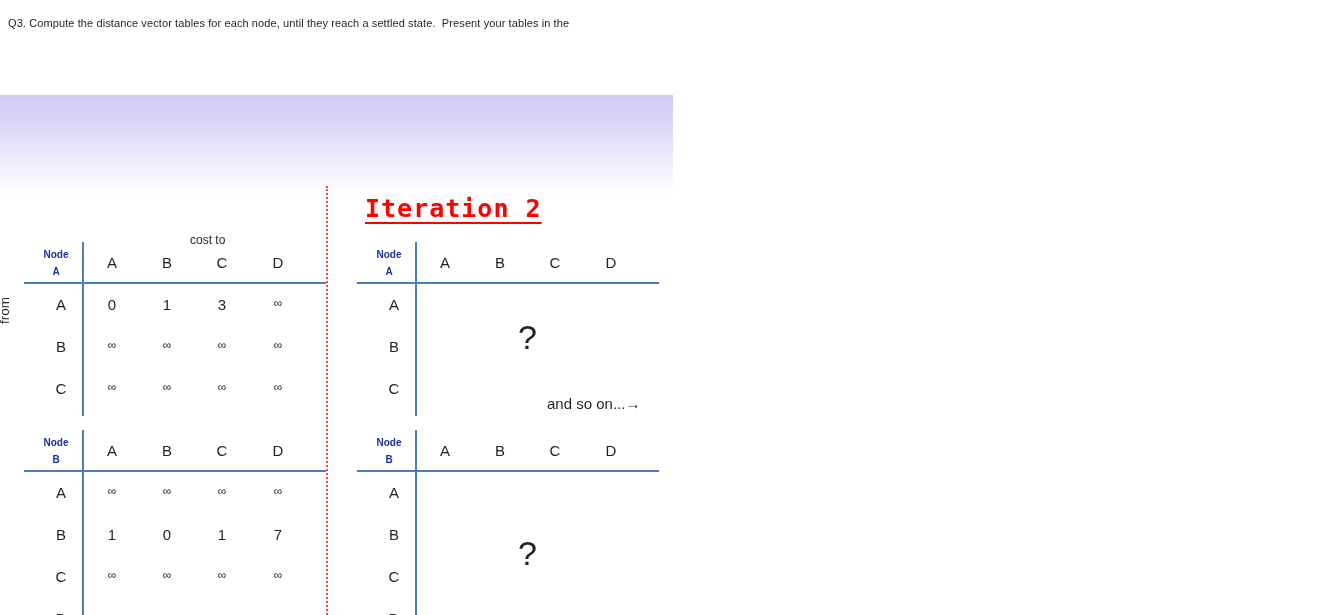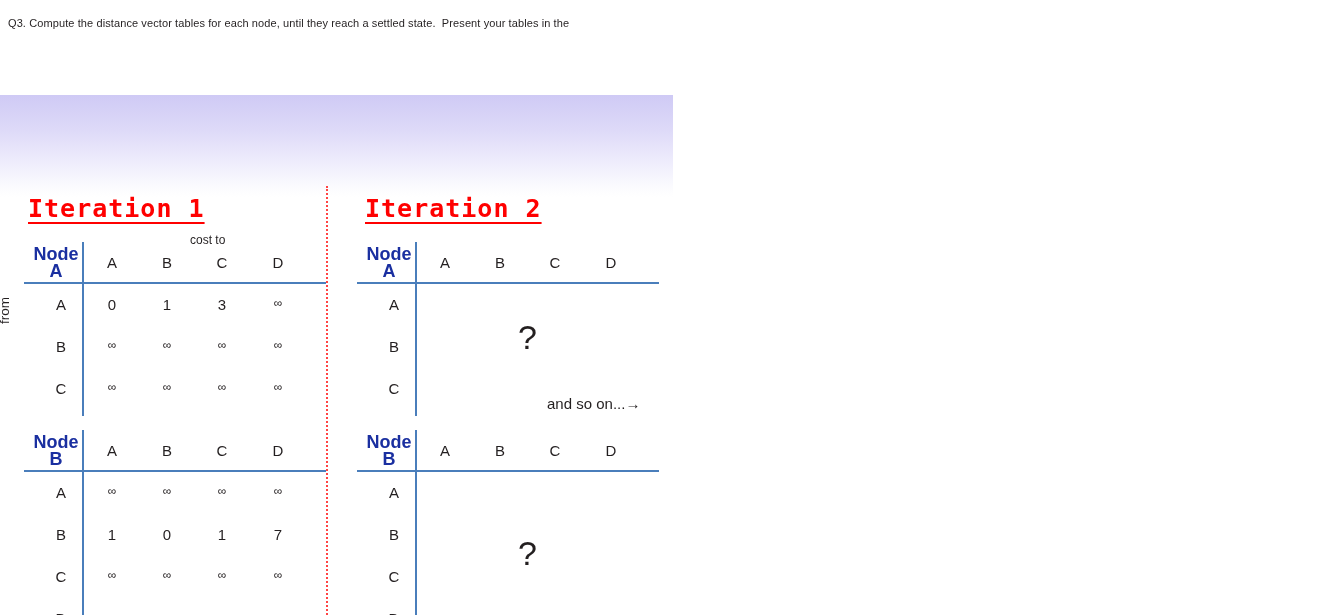--- a/index.html
+++ b/index.html
@@ -88,21 +88,21 @@
     color: #231f20;
     white-space: nowrap;
   }
 
   .dv-table .node-label {
     position: absolute;
     left: 8px;
     top: 8px;
     width: 52px;
     text-align: center;
-    font-size: 18px;
+    font-size: 10px;
     font-weight: 700;
     color: #1a2fa0;
     line-height: 17px;
   }
   .dv-table .node-label .nl-line { display: block; }
 
   
   .dv-table .v-divider {
     position: absolute;
     left: 60px;
@@ -198,21 +198,20 @@
 
 <div id="question-block">
   <span class="q-line">Q3. Compute the distance vector tables for each node, until they reach a settled state.  Present your tables in the</span>
 </div>
 
 <div id="slide">
 
   <div id="slide-gradient"></div>
   <div id="column-separator"></div>
 
-  <div class="iteration-title" id="title-iter-1">Iteration 1</div>
   <div class="iteration-title" id="title-iter-2">Iteration 2</div>
 
   <div id="from-label">from</div>
 
   <div class="dv-table rows3" id="table-a-1">
     <div class="cost-to-label">cost to</div>
     <div class="node-label">
       <span class="nl-line">Node</span>
       <span class="nl-line">A</span>
     </div>

